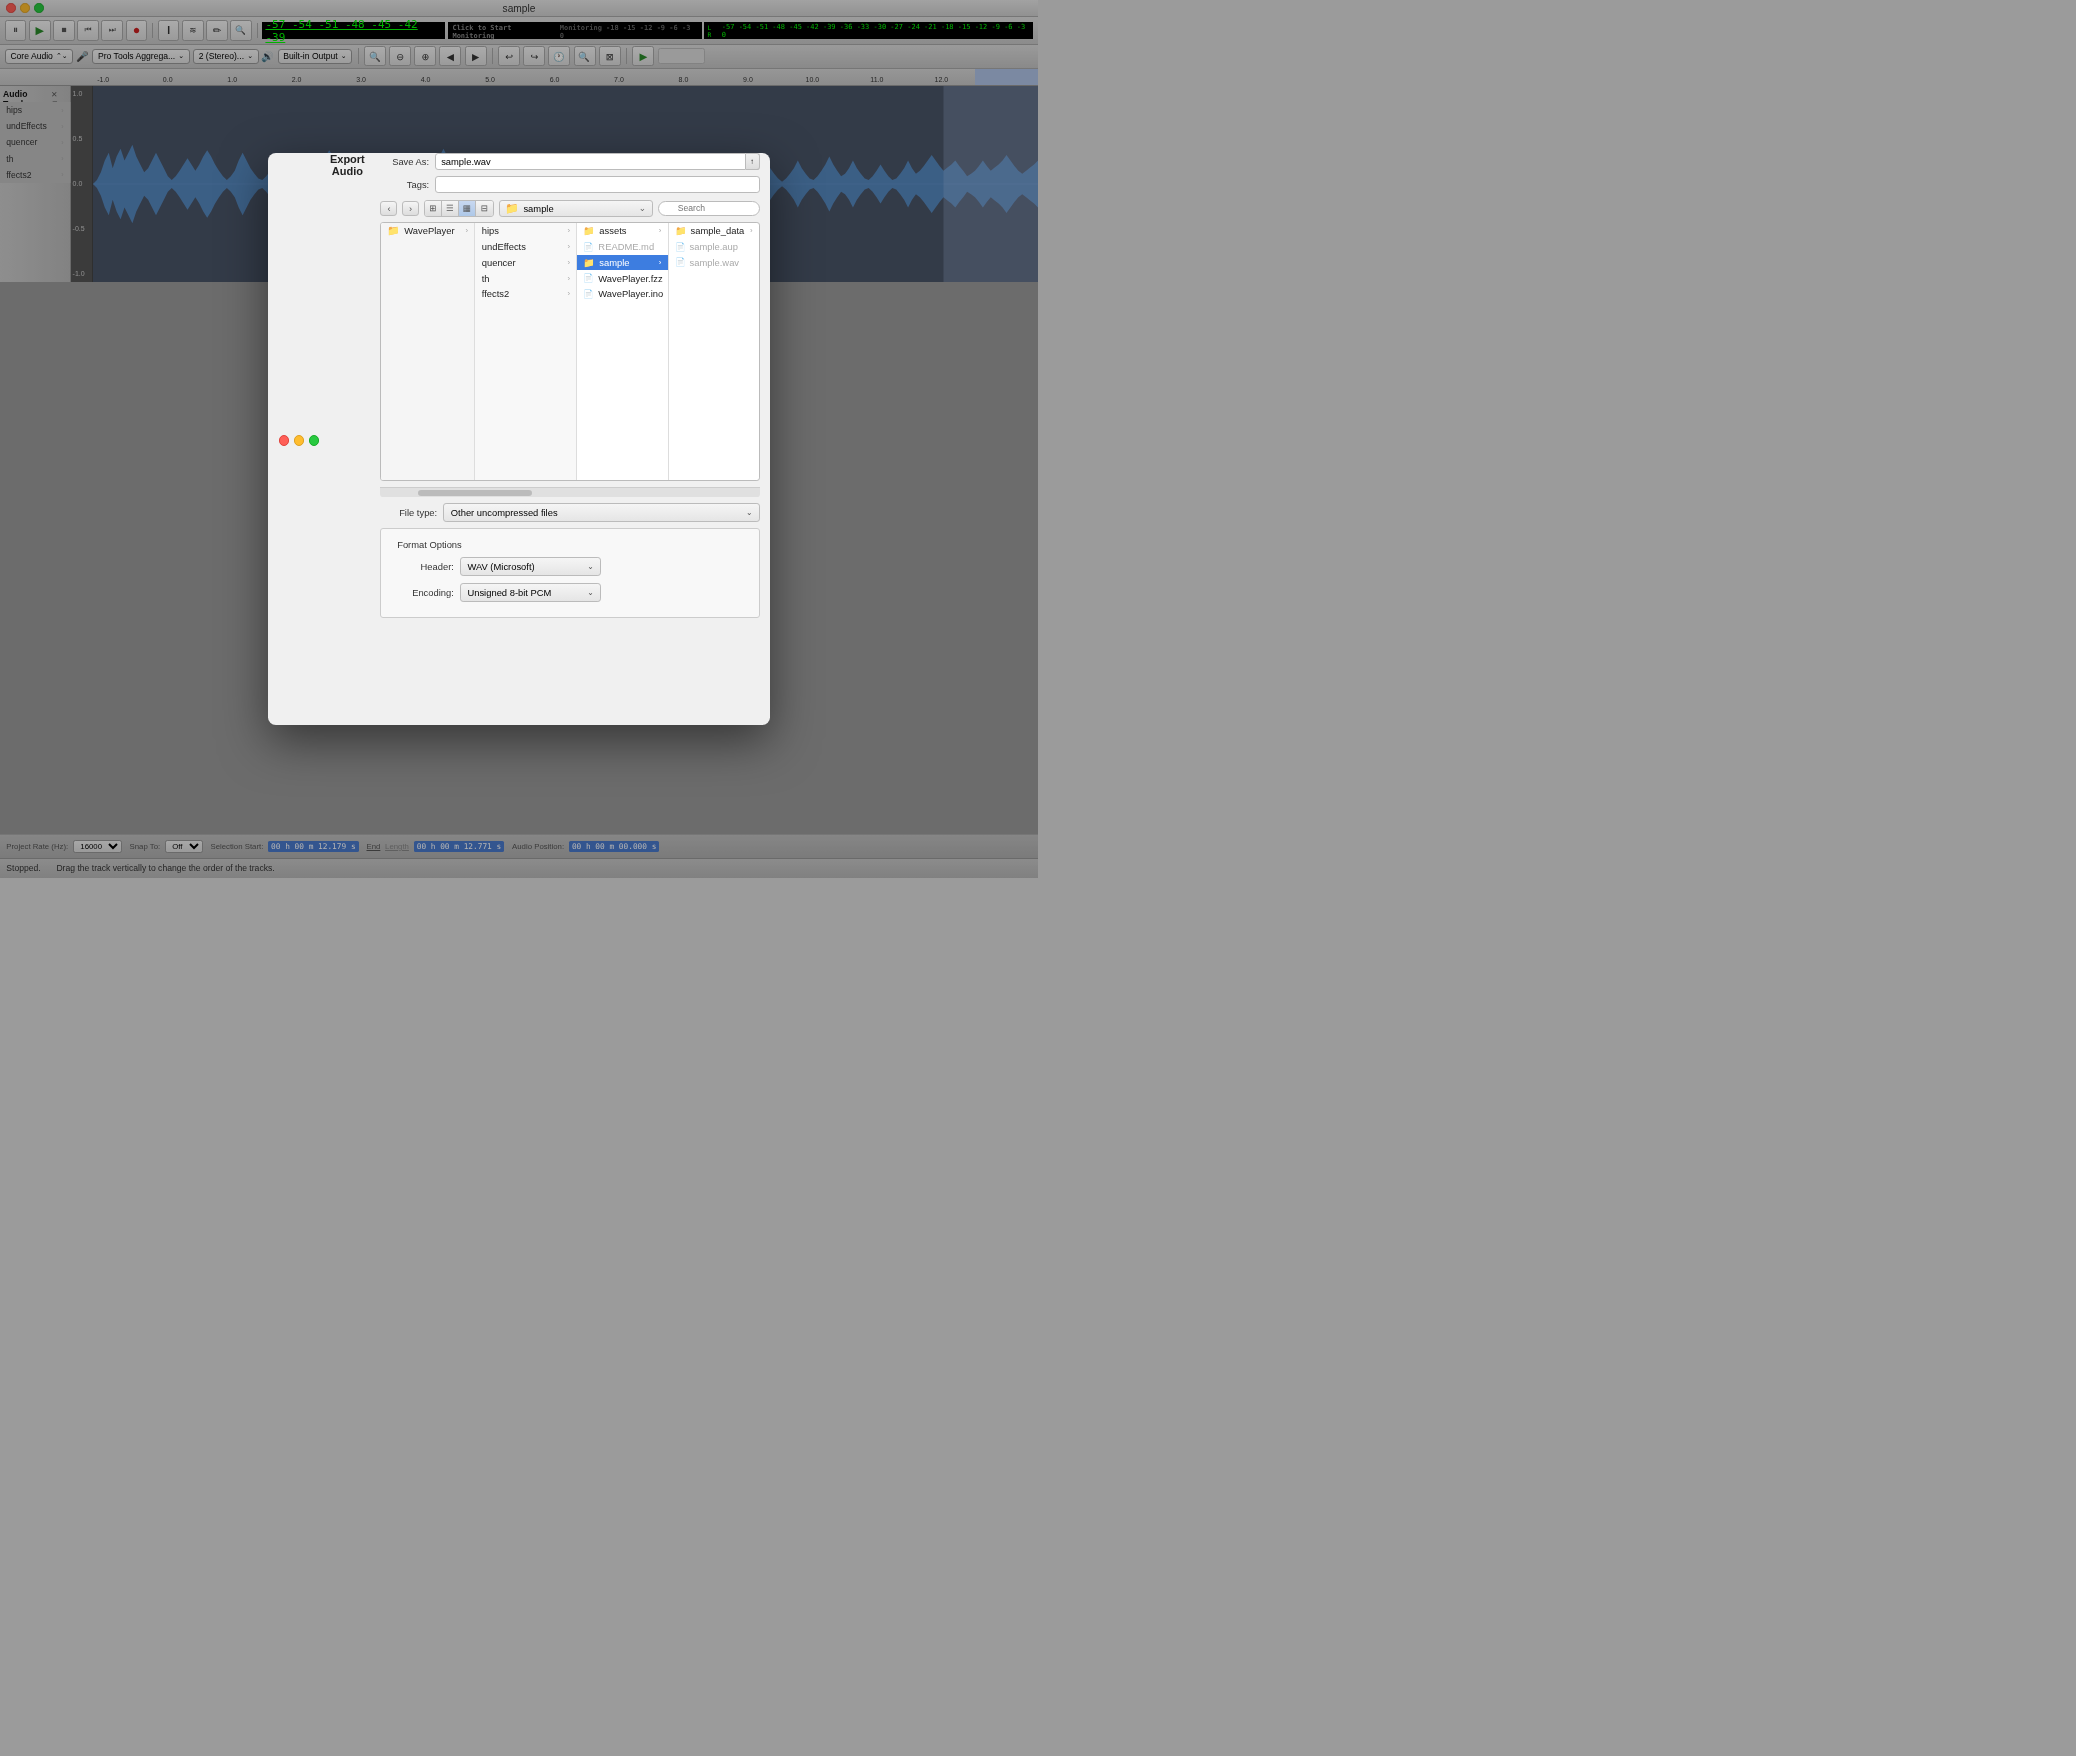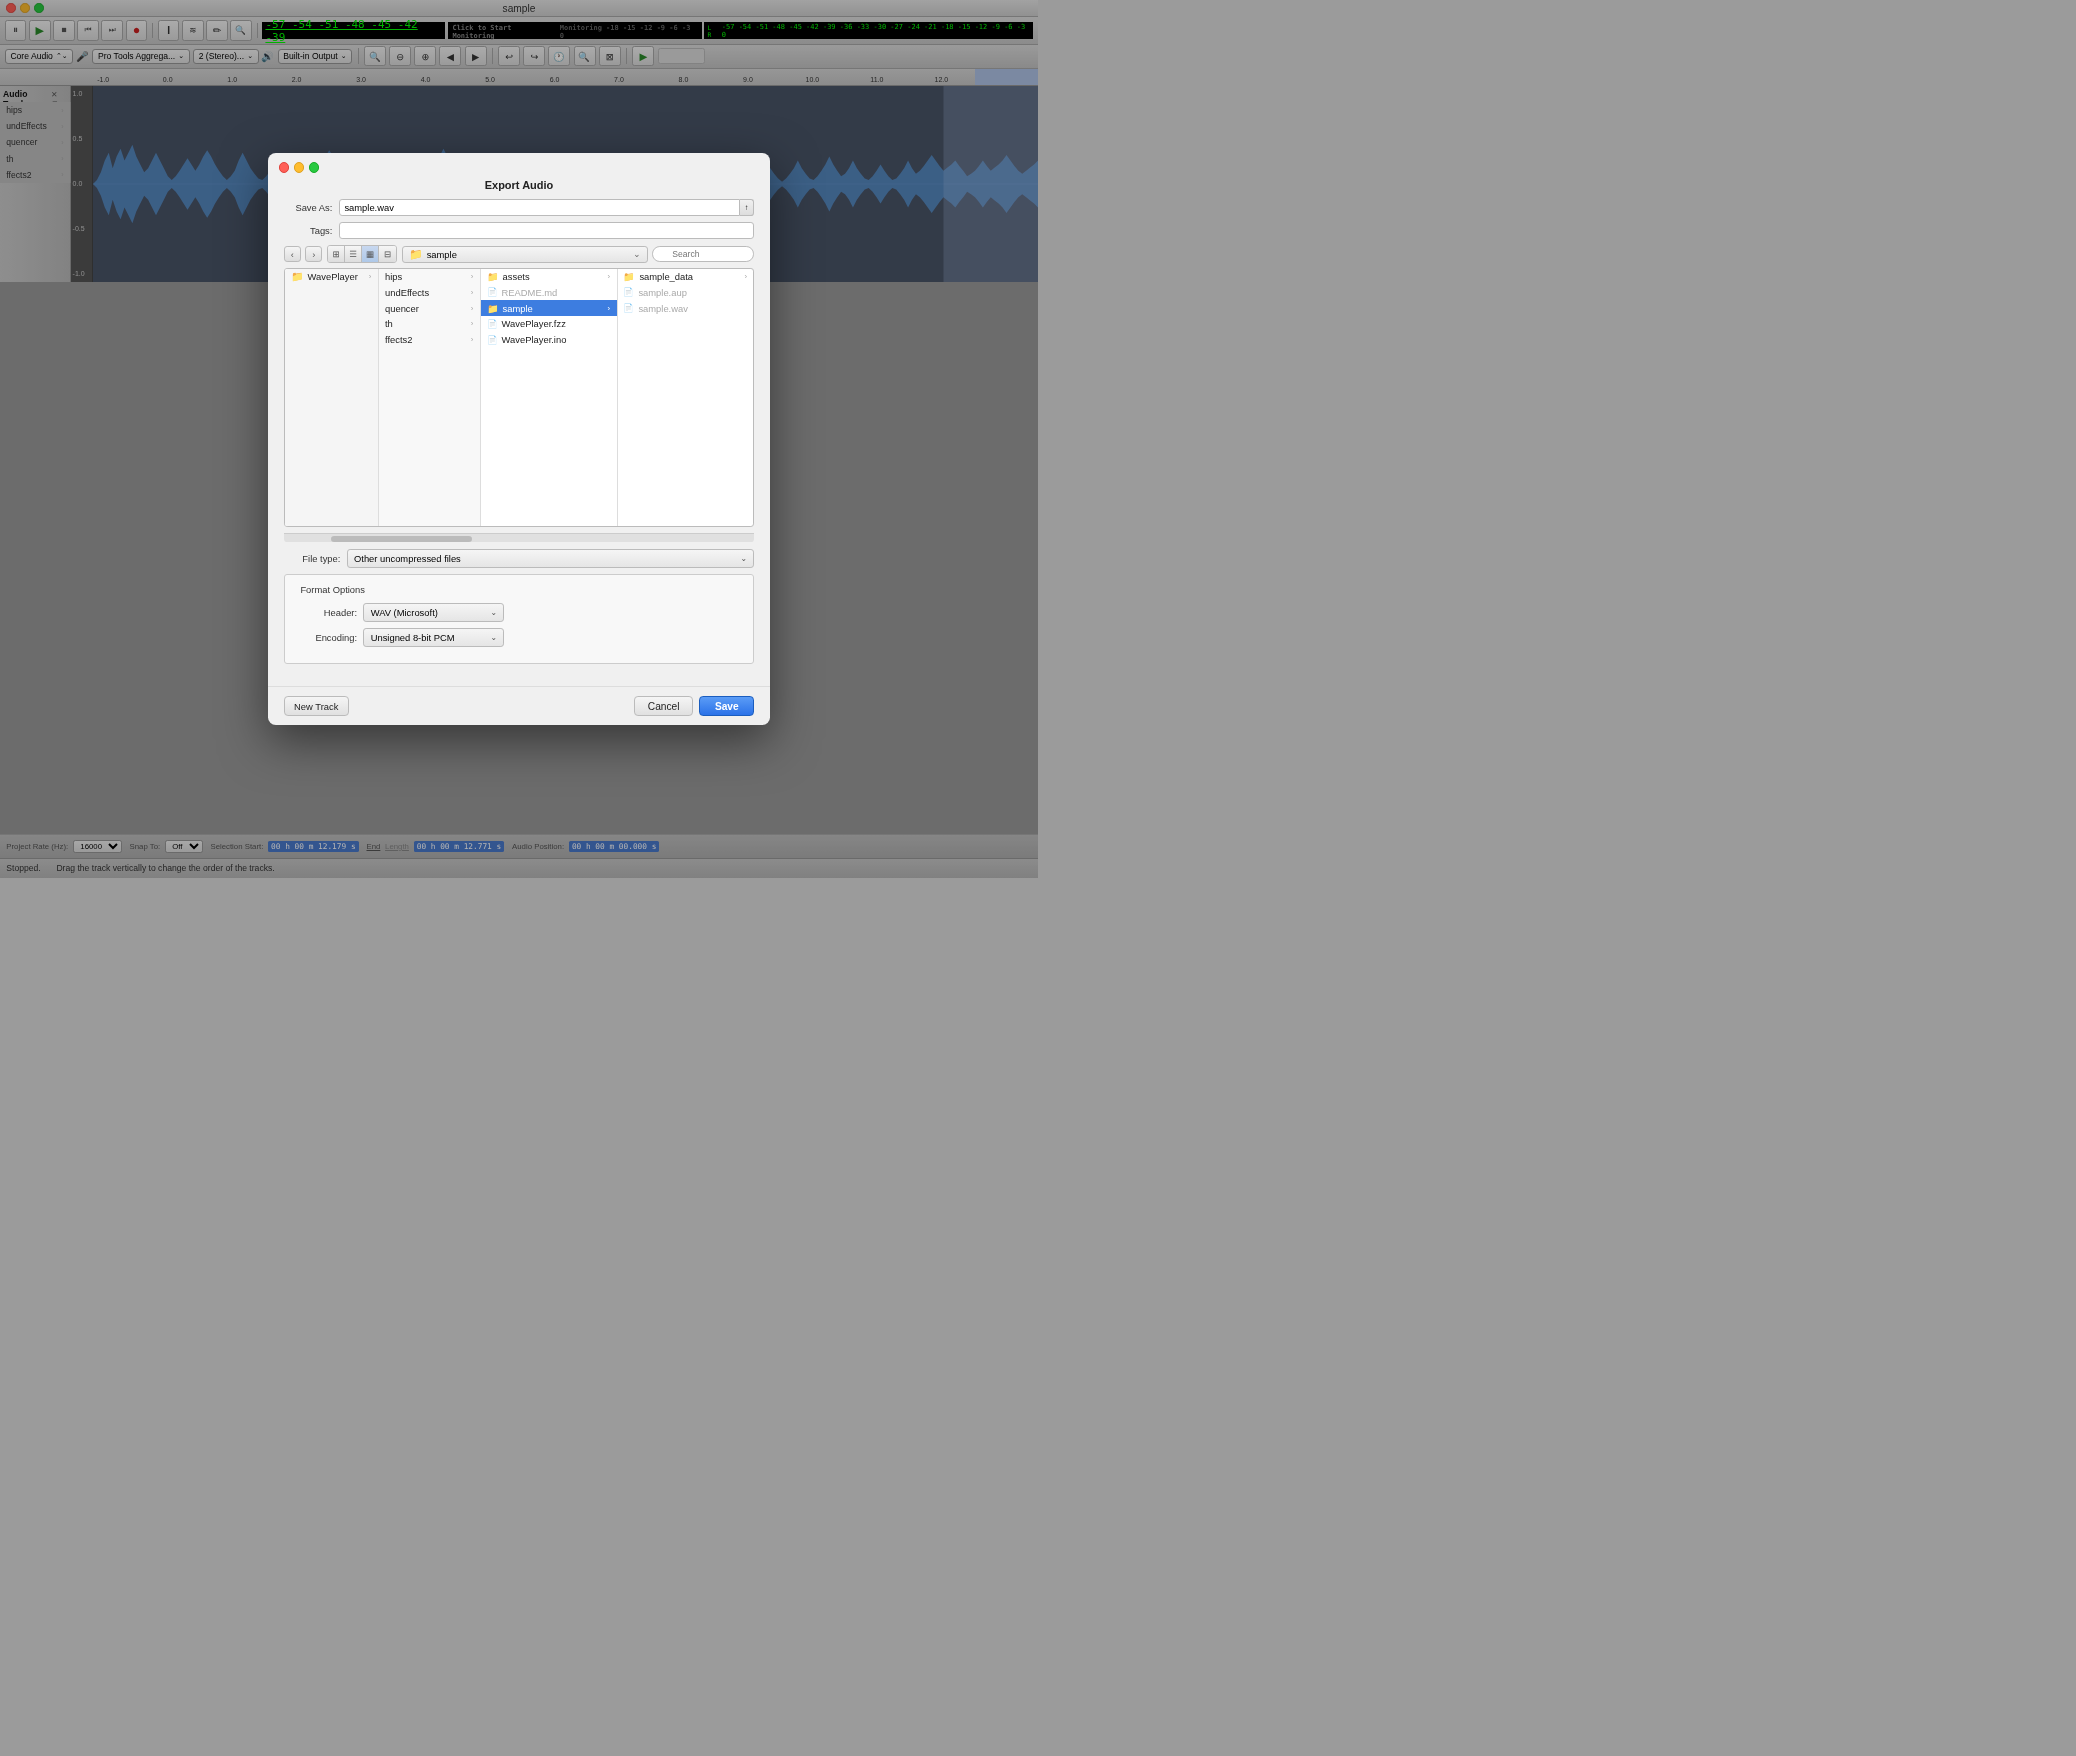--- a/index.html
+++ b/index.html
@@ -289,21 +289,21 @@
     }
 
     
     .export-dialog {
       background: #f0f0f0;
       border-radius: 7.8px;
       box-shadow: 0 15.7px 47px rgba(0,0,0,0.5);
       width: 502px;
       min-height: 572px;
       display: flex;
-      flex-direction: column;
+      flex-direction: row;
       overflow: hidden;
     }
     .dialog-traffic {
       display: flex;
       gap: 4.7px;
       padding: 9.4px 11px 6.3px;
       align-items: center;
     }
     .dialog-tl {
       width: 10.2px;

